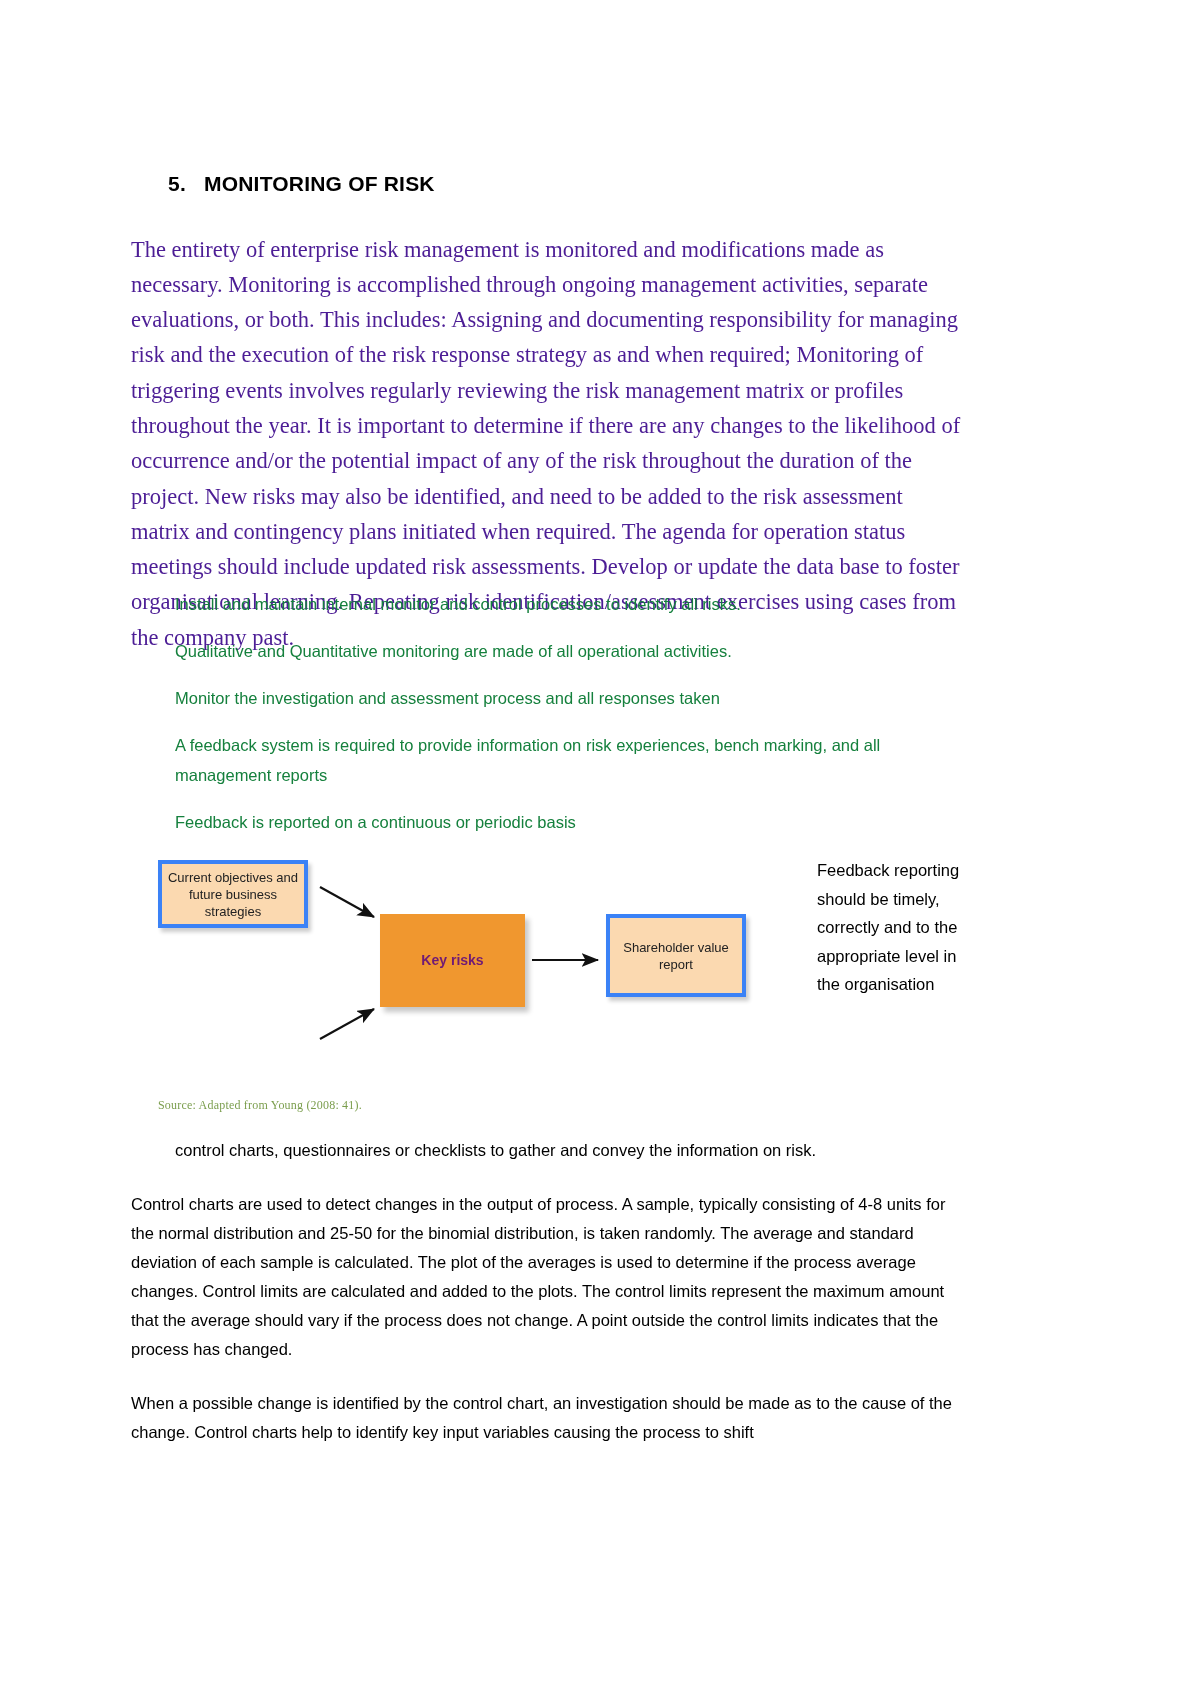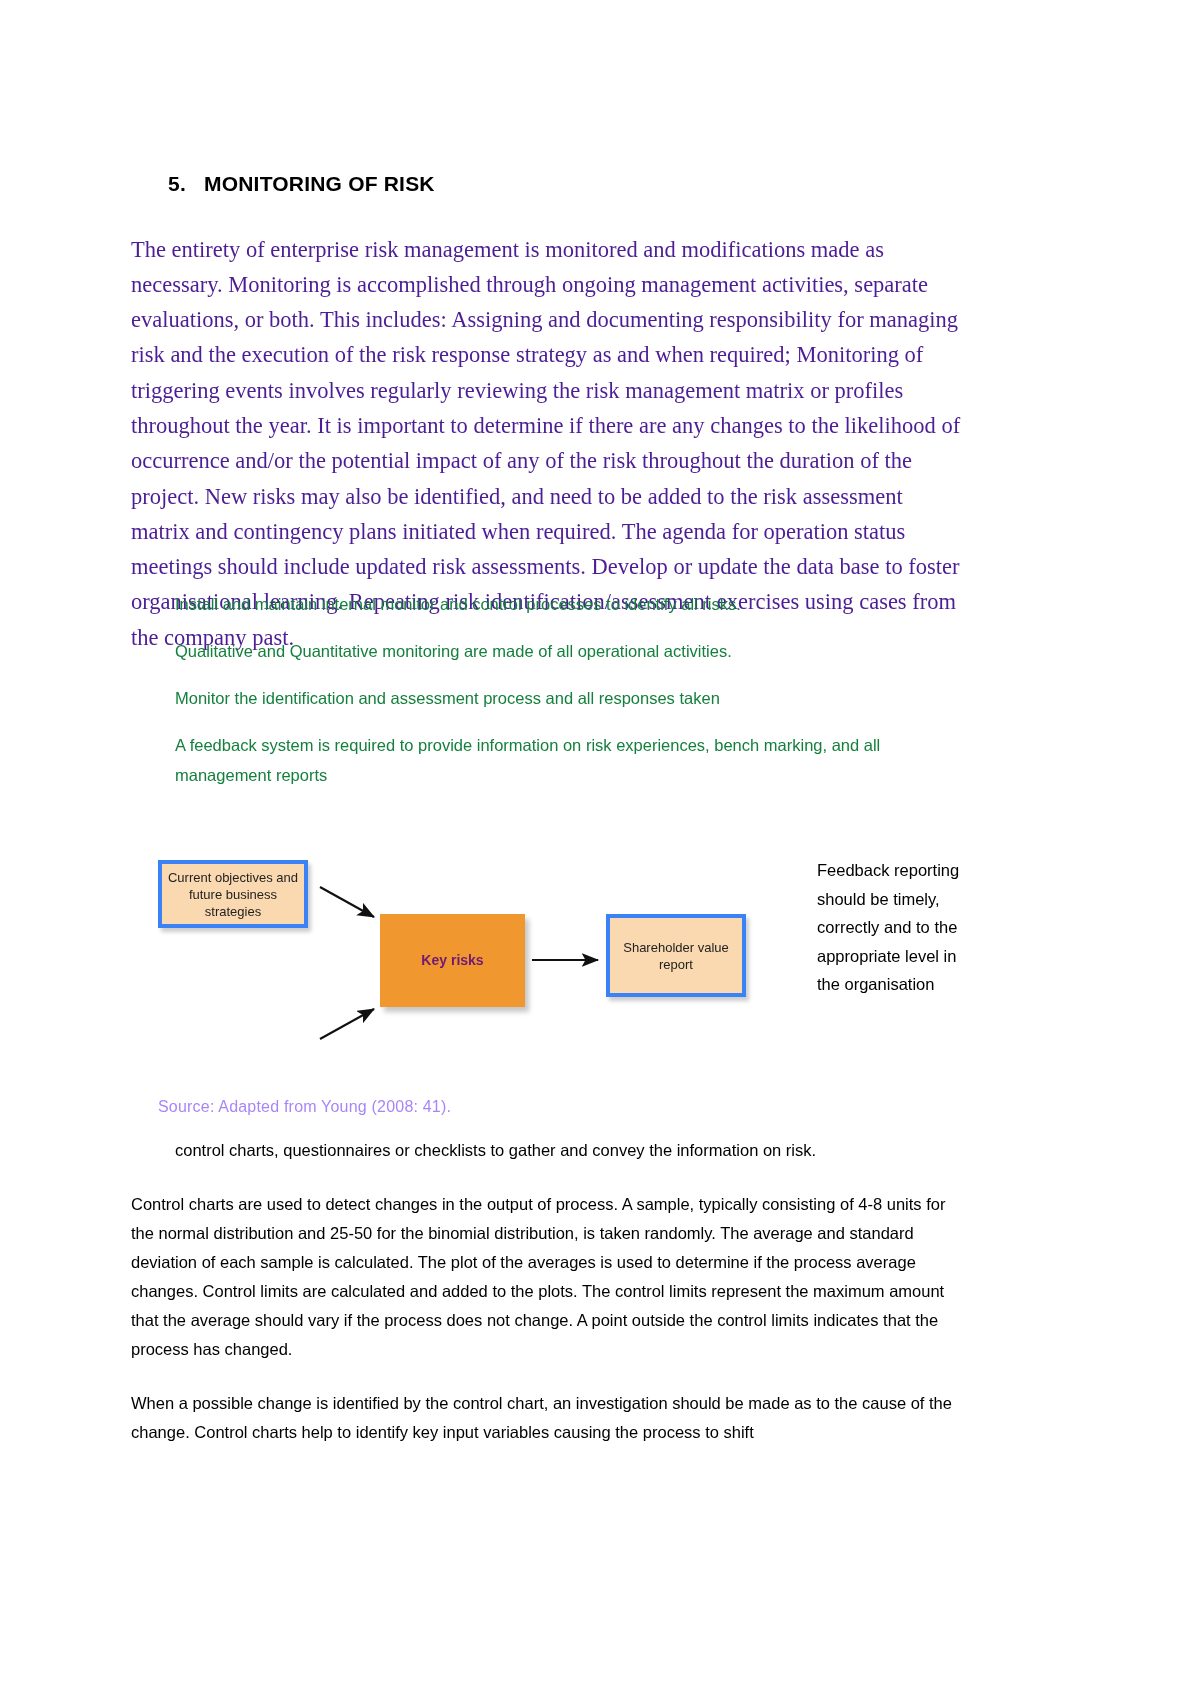--- a/index.html
+++ b/index.html
@@ -95,23 +95,23 @@
   #box-processes  { left: 6px;   top: 148px; width: 150px; height: 68px; }
   #box-keyrisks   { left: 228px; top: 65px;  width: 145px; height: 93px; }
   #box-shareholder{ left: 454px; top: 65px;  width: 140px; height: 83px; }
 
   .diagram svg { position: absolute; left: 0; top: 0; overflow: visible; }
 
   .source-note {
     position: absolute;
     left: 158px;
     top: 1098px;
-    font-family: Liberation Sans, sans-serif;
-    font-size: 16px;
-    color: #8b5cf6;
+    font-family: Liberation Serif, serif;
+    font-size: 12px;
+    color: #4d7c0f;
     opacity: 0.75;
     letter-spacing: 0.2px;
     white-space: nowrap;
   }
 
   
   .side-col {
     position: absolute;
     left: 817px;
     top: 856px;
@@ -151,22 +151,23 @@
 
 <div class="page">
 
   <h1 class="heading">5.   MONITORING OF RISK</h1>
 
   <p class="intro">The entirety of enterprise risk management is monitored and modifications made as necessary. Monitoring is accomplished through ongoing management activities, separate evaluations, or both. This includes: Assigning and documenting responsibility for managing risk and the execution of the risk response strategy as and when required; Monitoring of triggering events involves regularly reviewing the risk management matrix or profiles throughout the year. It is important to determine if there are any changes to the likelihood of occurrence and/or the potential impact of any of the risk throughout the duration of the project. New risks may also be identified, and need to be added to the risk assessment matrix and contingency plans initiated when required. The agenda for operation status meetings should include updated risk assessments. Develop or update the data base to foster organisational learning. Repeating risk identification/assessment exercises using cases from the company past.</p>
 
   <div class="list">
     <div class="list-item">Install and maintain internal monitor and control processes to identify all risks.</div>
     <div class="list-item">Qualitative and Quantitative monitoring are made of all operational activities.</div>
-    <div class="list-item">Monitor the identification and assessment process and all responses taken</div>
+    <div class="list-item">Monitor the investigation and assessment process and all responses taken</div>
     <div class="list-item">A feedback system is required to provide information on risk experiences, bench marking, and all management reports</div>
+    <div class="list-item">Feedback is reported on a continuous or periodic basis</div>
   </div>
 
   <div class="diagram">
 
     <svg width="620" height="270">
       <defs>
         <marker id="arw" markerWidth="9" markerHeight="9" refX="7.5" refY="3.2" orient="auto" markerUnits="strokeWidth">
           <path d="M0,0 L8,3.2 L0,6.4 L1.8,3.2 z" fill="#111111"></path>
         </marker>
       </defs>

